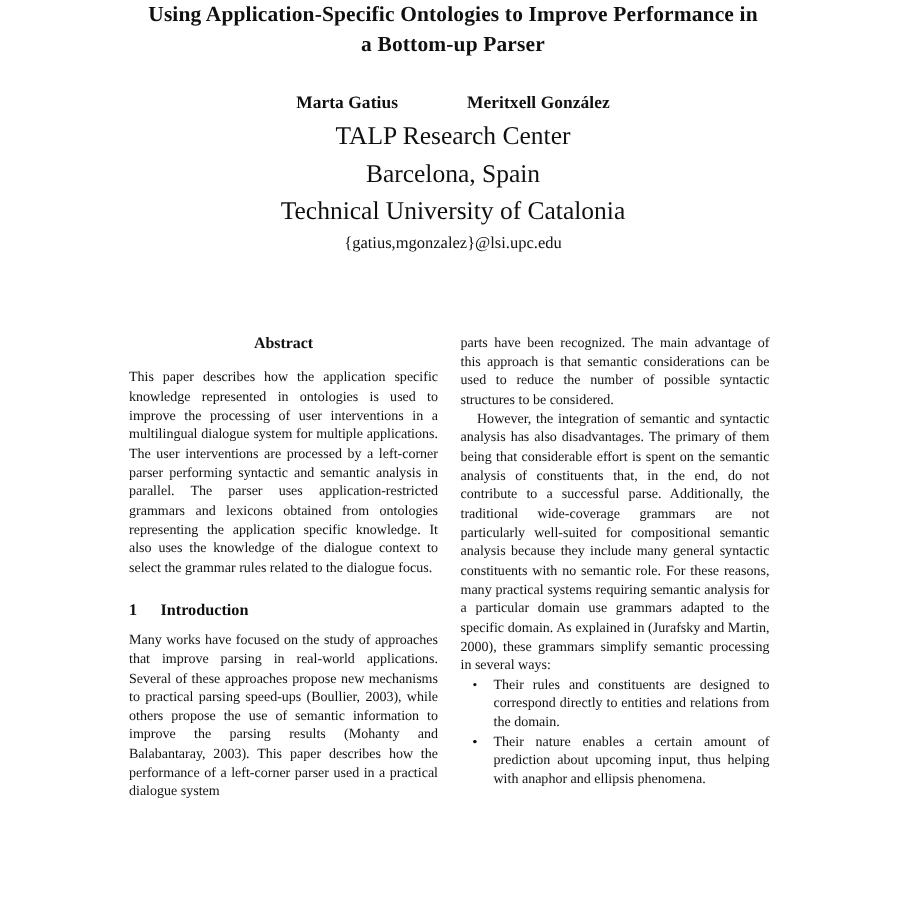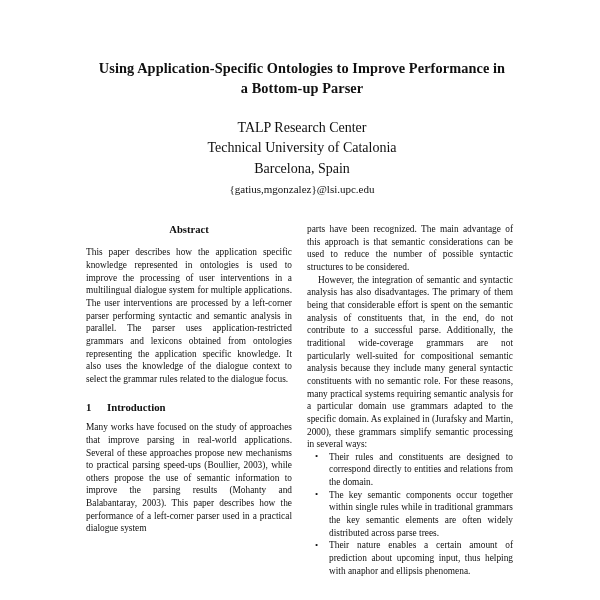--- a/index.html
+++ b/index.html
@@ -27,21 +27,20 @@
     position: absolute;
     left: 86px;
     top: 0;
     width: 432px;
     height: 600px;
     overflow: hidden;
   }
 
   
   .title-block {
-    padding-top: 58px;
     text-align: center;
   }
 
   .paper-title {
     font-size: 14.3px;
     font-weight: bold;
     line-height: 1.42;
     letter-spacing: 0.1px;
     margin: 0 10px;
   }
@@ -50,22 +49,22 @@
     margin-top: 21px;
     display: flex;
     justify-content: center;
     gap: 46px;
     font-size: 11.6px;
     font-weight: bold;
     letter-spacing: 0.05px;
   }
 
   .affiliation {
-    margin-top: 19px;
-    font-size: 14px;
+    margin-top: 3px;
+    font-size: 17px;
     line-height: 1.48;
   }
   .affiliation div { margin-top: 0px; }
 
   .email {
     margin-top: 1px;
     font-size: 11px;
     line-height: 1.48;
   }
 
@@ -140,25 +139,29 @@
 </style>
 </head>
 <body>
 
 <div class="page">
   <div class="paper-body">
 
     <div class="title-block">
       <h1 class="paper-title">Using Application-Specific Ontologies to Improve Performance in a Bottom-up Parser</h1>
 
+      <div class="authors">
+        <span>Marta Gatius</span>
+        <span>Meritxell González</span>
+      </div>
 
       <div class="affiliation">
         <div>TALP Research Center</div>
+        <div>Barcelona, Spain</div>
         <div>Technical University of Catalonia</div>
-        <div>Barcelona, Spain</div>
       </div>
 
       <div class="email">{gatius,mgonzalez}@lsi.upc.edu</div>
     </div>
 
     <div class="columns">
 
       <div class="col col-left">
         <div class="section-title">Abstract</div>
         <p class="para">This paper describes how the application specific knowledge represented in ontologies is used to improve the processing of user interventions in a multilingual dialogue system for multiple applications. The user interventions are processed by a left-corner parser performing syntactic and semantic analysis in parallel. The parser uses application-restricted grammars and lexicons obtained from ontologies representing the application specific knowledge. It also uses the knowledge of the dialogue context to select the grammar rules related to the dialogue focus.</p>
@@ -175,21 +178,20 @@
         <p class="para lead">parts have been recognized. The main advantage of this approach is that semantic considerations can be used to reduce the number of possible syntactic structures to be considered.</p>
         <p class="para">However, the integration of semantic and syntactic analysis has also disadvantages. The primary of them being that considerable effort is spent on the semantic analysis of constituents that, in the end, do not contribute to a successful parse. Additionally, the traditional wide-coverage grammars are not particularly well-suited for compositional semantic analysis because they include many general syntactic constituents with no semantic role. For these reasons, many practical systems requiring semantic analysis for a particular domain use grammars adapted to the specific domain. As explained in (Jurafsky and Martin, 2000), these grammars simplify semantic processing in several ways:</p>
 
         <ul class="bullets">
           <li>
             <span class="dot">•</span>
             <span>Their rules and constituents are designed to correspond directly to entities and relations from the domain.</span>
           </li>
           <li>
             <span class="dot">•</span>
-            <span>The key semantic components occur together within single rules while in traditional grammars the key semantic elements are often widely distributed across parse trees.</span>
           </li>
           <li>
             <span class="dot">•</span>
             <span>Their nature enables a certain amount of prediction about upcoming input, thus helping with anaphor and ellipsis phenomena.</span>
           </li>
         </ul>
 
       </div>
 
     </div>

